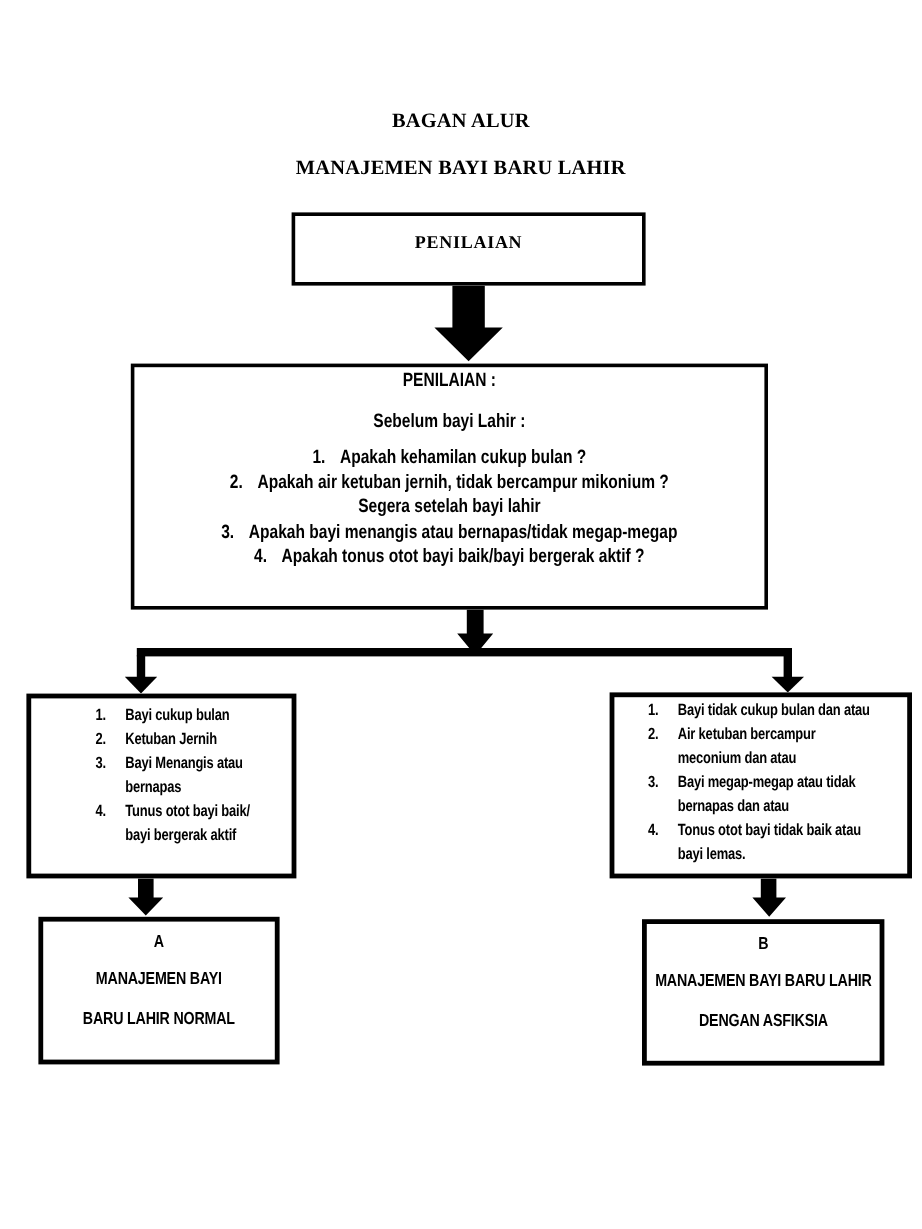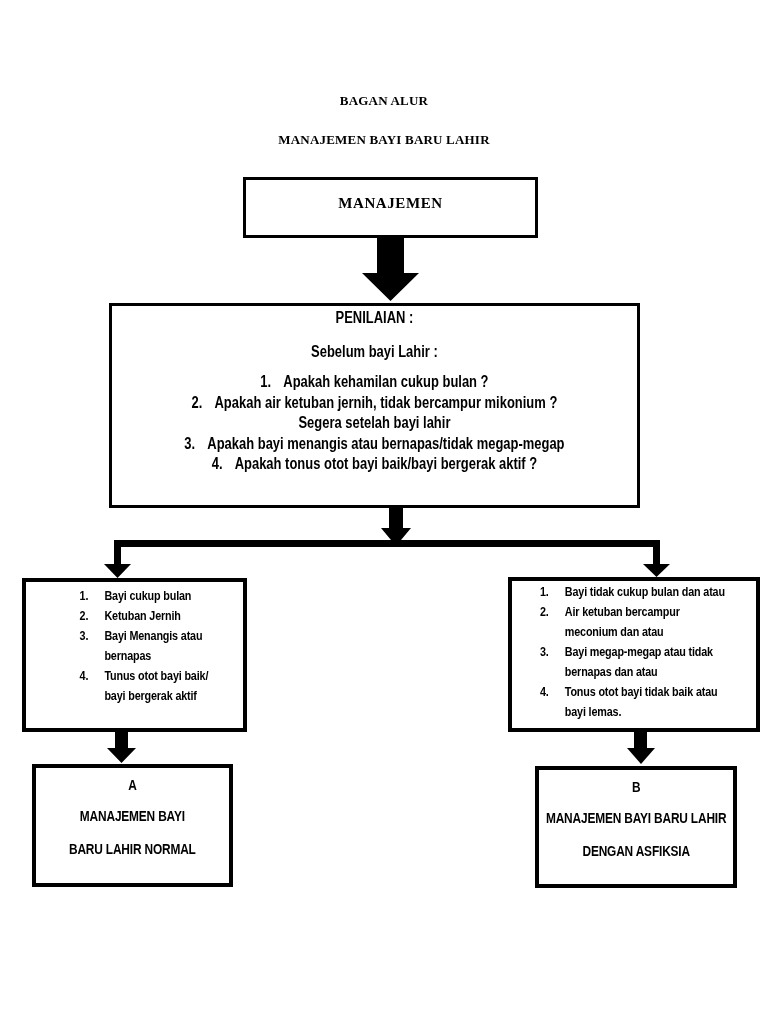--- a/index.html
+++ b/index.html
@@ -3,21 +3,21 @@
 <meta charset="utf-8">
 <style>
   html,body { margin:0; padding:0; background:#ffffff; }
   .page {
     position:relative; width:768px; height:1024px; background:#ffffff;
     font-family:"Liberation Sans", sans-serif; color:#000; overflow:hidden;
   }
   .doc-title {
     position:absolute; left:0; width:768px; text-align:center;
     font-family:"Liberation Serif", serif; font-weight:700;
-    font-size:13px; line-height:18px; letter-spacing:.2px;
+    font-size:17px; line-height:18px; letter-spacing:.2px;
   }
   .t1 { top:92px; }
   .t2 { top:131px; }
 
   .box { position:absolute; background:#fff; border:3px solid #000; box-sizing:border-box; }
   .thick { border-width:4px; }
 
   .persiapan-box { left:243px; top:177px; width:295px; height:61px; }
   .persiapan-label {
     padding-top:15px; text-align:center;
@@ -69,21 +69,21 @@
     <rect x="114" y="540" width="546" height="7"></rect>
     <rect x="114" y="546" width="7" height="19"></rect>
     <polygon points="104,564 131,564 117.5,578"></polygon>
     <rect x="653" y="546" width="7" height="19"></rect>
     <polygon points="643,564 670,564 656.5,577"></polygon>
     <polygon points="115,732 128,732 128,748 136,748 121.5,763 107,748 115,748"></polygon>
     <polygon points="634,732 647,732 647,748 655,748 641,764 627,748 634,748"></polygon>
   </svg>
 
   <div class="box persiapan-box">
-    <div class="persiapan-label">MANAJEMEN</div>
+    <div class="persiapan-label">PENILAIAN</div>
   </div>
 
   <div class="box penilaian-box">
     <div class="condense pen-inner">
       <div class="pen-heading">PENILAIAN :</div>
       <div class="pen-sub">Sebelum bayi Lahir :</div>
       <div class="pen-line first">
         <span class="pen-num">1.</span><span>Apakah kehamilan cukup bulan ?</span>
       </div>
       <div class="pen-line">

